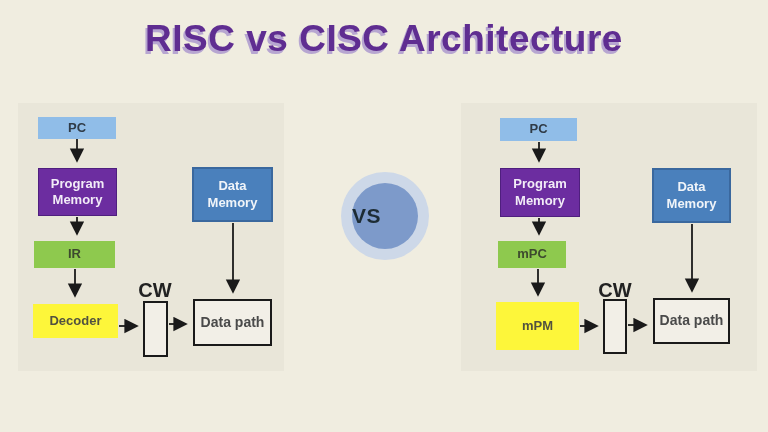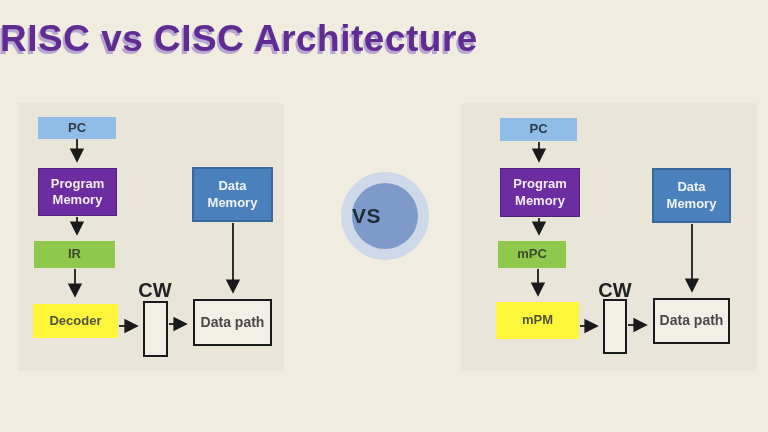--- a/index.html
+++ b/index.html
@@ -8,20 +8,21 @@
     font-family: "Liberation Sans", sans-serif;
     background: #f0ede0;
     overflow: hidden;
     position: relative;
   }
   .stage { position: absolute; inset: 0; width: 768px; height: 432px; }
 
   .page-title {
     position: absolute;
     top: 18px; left: 0; right: 0;
+    text-align: center;
     font-size: 37px;
     font-weight: 800;
     letter-spacing: 0.5px;
     color: #5f2d91;
     text-shadow: -2px 3px 0 #b7a6d1;
   }
 
   .panel {
     position: absolute;
     background: #e9e6d9;
@@ -124,19 +125,19 @@
 
   <div class="vs-outer">
     <div class="vs-inner">
       <span class="vs-text">VS</span>
     </div>
   </div>
 
   <div class="box pc" style="left:500px; top:118px; width:77px; height:23px;">PC</div>
   <div class="box progmem" style="left:500px; top:168px; width:80px; height:49px;">Program Memory</div>
   <div class="box green" style="left:498px; top:241px; width:68px; height:27px;">mPC</div>
-  <div class="box yellow" style="left:496px; top:302px; width:83px; height:37px;">mPM</div>
+  <div class="box yellow" style="left:496px; top:302px; width:83px; height:48px;">mPM</div>
   <div class="cw-label" style="left:595px; top:279px;">CW</div>
   <div class="box io" style="left:603px; top:299px; width:24px; height:55px;"></div>
   <div class="box io" style="left:653px; top:298px; width:77px; height:46px;">Data path</div>
   <div class="box datamem" style="left:652px; top:168px; width:79px; height:55px;">Data Memory</div>
 
 </div>
 
 </body></html>

